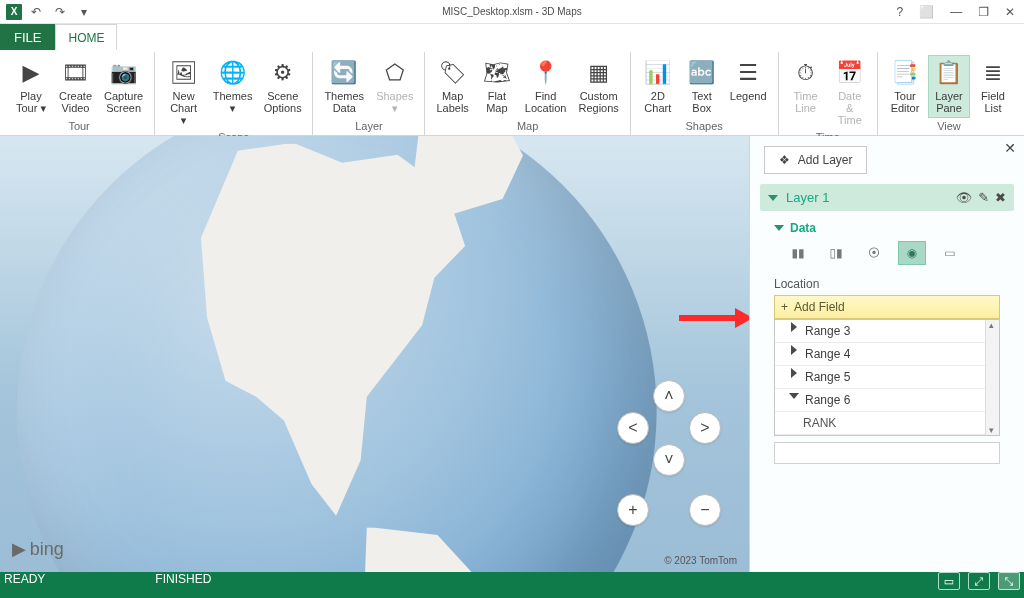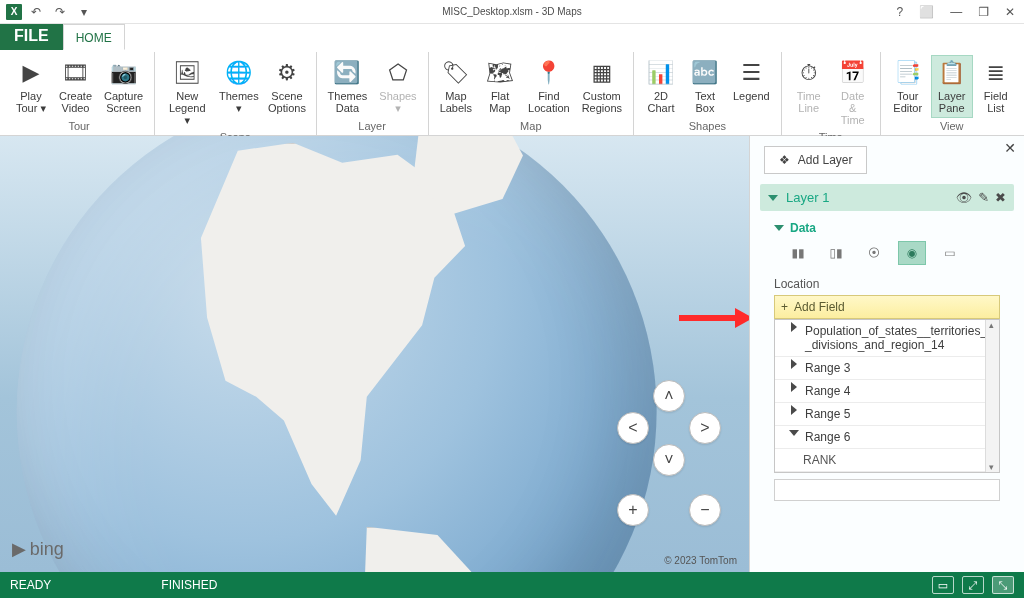--- a/index.html
+++ b/index.html
@@ -33,21 +33,21 @@
     color:#555;}
   .titlebar .right span { cursor:default; padding:0 3px;}
   .xl-logo { width:16px; height:16px; background:var(--excel-green);
     display:flex;align-items:center;justify-content:center;color:#fff;
     font-weight:700;font-size:10px;border-radius:1px;}
   .qat-icon { width:20px; text-align:center; color:#555; }
 
   
   .tabs-row{height:26px;display:flex;align-items:flex-end;background:#fff;}
   .file-tab{background:var(--excel-green);color:#fff;padding:6px 14px 5px;
-    font-size:16px;font-weight:bold;}
+    font-size:13px;}
   .tab{padding:6px 12px 4px;color:var(--excel-green);border:1px solid transparent;}
   .tab.active{border:1px solid var(--ribbon-border);border-bottom-color:#fff;
     background:#fff;}
 
   
   .ribbon{height:86px;background:#fff;border-bottom:1px solid var(--ribbon-border);
     display:flex; padding:2px 4px 0;}
   .group{display:flex;flex-direction:column;align-items:center;
     border-right:1px solid var(--ribbon-border);padding:0 6px;}
   .group:last-child{border-right:none;}
@@ -135,21 +135,21 @@
     display:flex;align-items:flex-start;gap:6px;color:#3e3e3e;}
   .dd-item.sub{padding-left:28px;color:#555;}
   .dd-scroll{position:absolute;right:0;top:0;bottom:0;width:14px;
     background:#f3f3f3;border-left:1px solid #dcdcdc;}
   .dd-scroll::before{content:"▴";position:absolute;top:0;left:3px;font-size:9px;color:#777;}
   .dd-scroll::after{content:"▾";position:absolute;bottom:0;left:3px;font-size:9px;color:#777;}
   .below-field{border:1px solid #d0d0d0;height:22px;margin:6px 14px 0;background:#fff;}
 
   
   .statusbar{background:var(--status-green);color:#fff;height:26px;
-    display:flex;align-items:center;padding:0 10px;font-size:12px;}
+    display:flex;align-items:flex-start;padding:0 4px;font-size:12px;}
   .statusbar .spacer{flex:1;}
   .status-icn{width:22px;height:18px;border:1px solid rgba(255,255,255,0.7);
     margin-left:8px;display:flex;align-items:center;justify-content:center;
     font-size:11px;border-radius:2px;}
   .status-icn.filled{background:rgba(255,255,255,0.25);}
 
   
   .u{font-family:"Segoe UI Symbol","Segoe UI",sans-serif;}
 </style>
 </head>
@@ -196,21 +196,21 @@
 Screen</div>
         </div>
       </div>
       <div class="group-label">Tour</div>
     </div>
     <div class="group">
       <div class="group-buttons">
         <div class="rbutton">
           <div class="ricon u">🖼</div>
           <div class="rlabel">New
-Legend ▾</div>
+Chart ▾</div>
         </div>
         <div class="rbutton">
           <div class="ricon u">🌐</div>
           <div class="rlabel">Themes
 ▾</div>
         </div>
         <div class="rbutton">
           <div class="ricon u">⚙</div>
           <div class="rlabel">Scene
 Options</div>
@@ -382,24 +382,20 @@
 
     <div class="section-label">Location</div>
 
     <div class="add-field">
       <span>+</span>
       <span>Add Field</span>
     </div>
 
     <div class="field-dropdown" id="field-dd">
       <div class="dd-scroll"></div>
-        <div class="dd-item">
-          <span class="triangle right"></span>
-          <span style="word-break: break-all;">Population_of_states__territories__divisions_and_region_14</span>
-        </div>
         <div class="dd-item">
           <span class="triangle right"></span>
           <span style="word-break: break-all;">Range 3</span>
         </div>
         <div class="dd-item">
           <span class="triangle right"></span>
           <span style="word-break: break-all;">Range 4</span>
         </div>
         <div class="dd-item">
           <span class="triangle right"></span>

